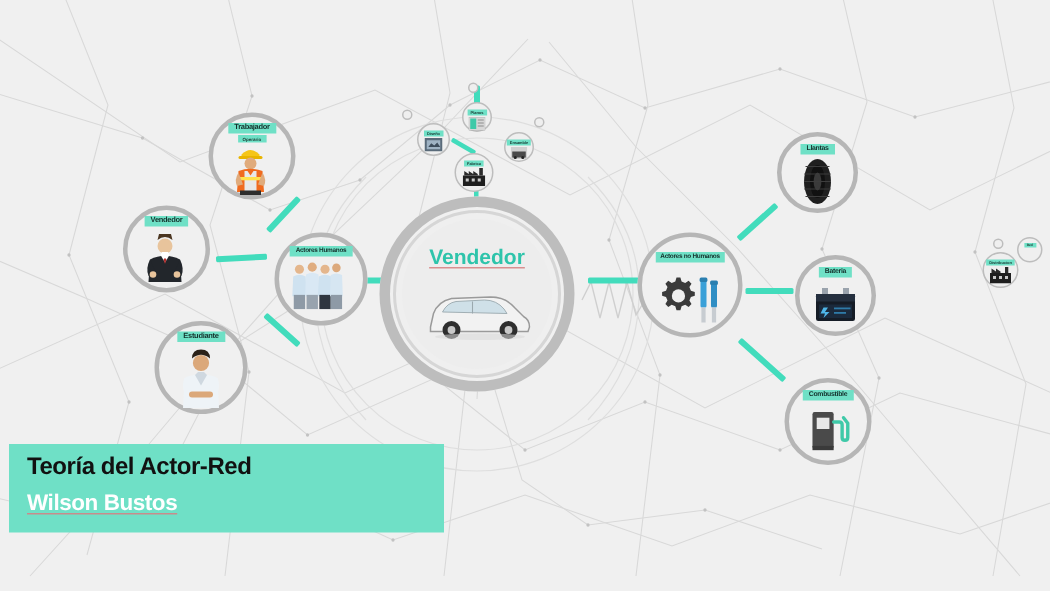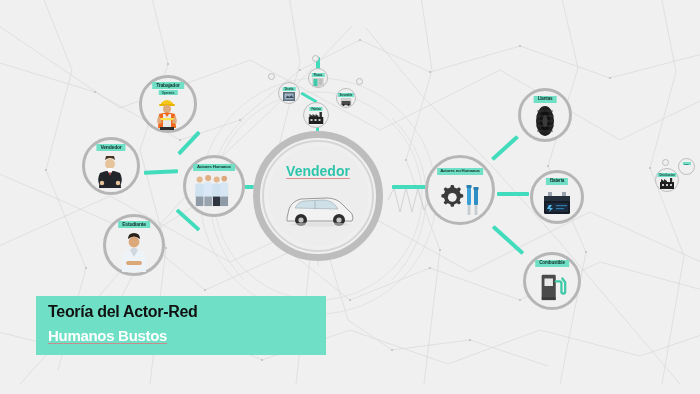--- a/index.html
+++ b/index.html
@@ -70,21 +70,21 @@
         box-sizing:border-box;border:1.5px solid #bdbdbd;}
   .tlabel{position:absolute;background:#6fe0c6;color:#183832;
         font-size:2.6px;font-weight:bold;white-space:nowrap;
         padding:0.5px 2px;left:50%;transform:translateX(-50%);top:4px;z-index:3;}
   .tart{position:absolute;left:50%;transform:translateX(-50%);top:9px;z-index:2;}
 
   
   .tealline{position:absolute;background:#42dcbc;border-radius:1px;}
 
   
-  #titlebar{position:absolute;left:36px;top:296px;width:290px;height:59px;
+  #titlebar{position:absolute;left:6px;top:296px;width:290px;height:59px;
         background:#6fe0c6;z-index:40;}
   #title-main{position:absolute;left:12px;top:7px;font-size:16px;
         font-weight:bold;color:#111;letter-spacing:-0.3px;}
   #title-sub{position:absolute;left:12px;top:31px;font-size:15px;
         font-weight:bold;color:#ffffff;letter-spacing:-0.3px;
         text-decoration:underline;text-decoration-color:#c98b8b;
         text-underline-offset:2px;}
 </style>
 </head>
 <body>
@@ -377,16 +377,16 @@
         </g>
     </svg>
   </div>
   <div class="tnode" style="left:678px;top:158px;width:17px;height:17px;">
     <div class="tlabel" style="font-size:2.2px;top:3px;">Red</div>
   </div>
   <div class="tnode" style="left:662px;top:159px;width:7px;height:7px;"></div>
 
   <div id="titlebar">
     <div id="title-main">Teoría del Actor-Red</div>
-    <div id="title-sub">Humanos Bustos</div>
+    <div id="title-sub">Wilson Bustos</div>
   </div>
 
 </div>
 
 </body></html>

